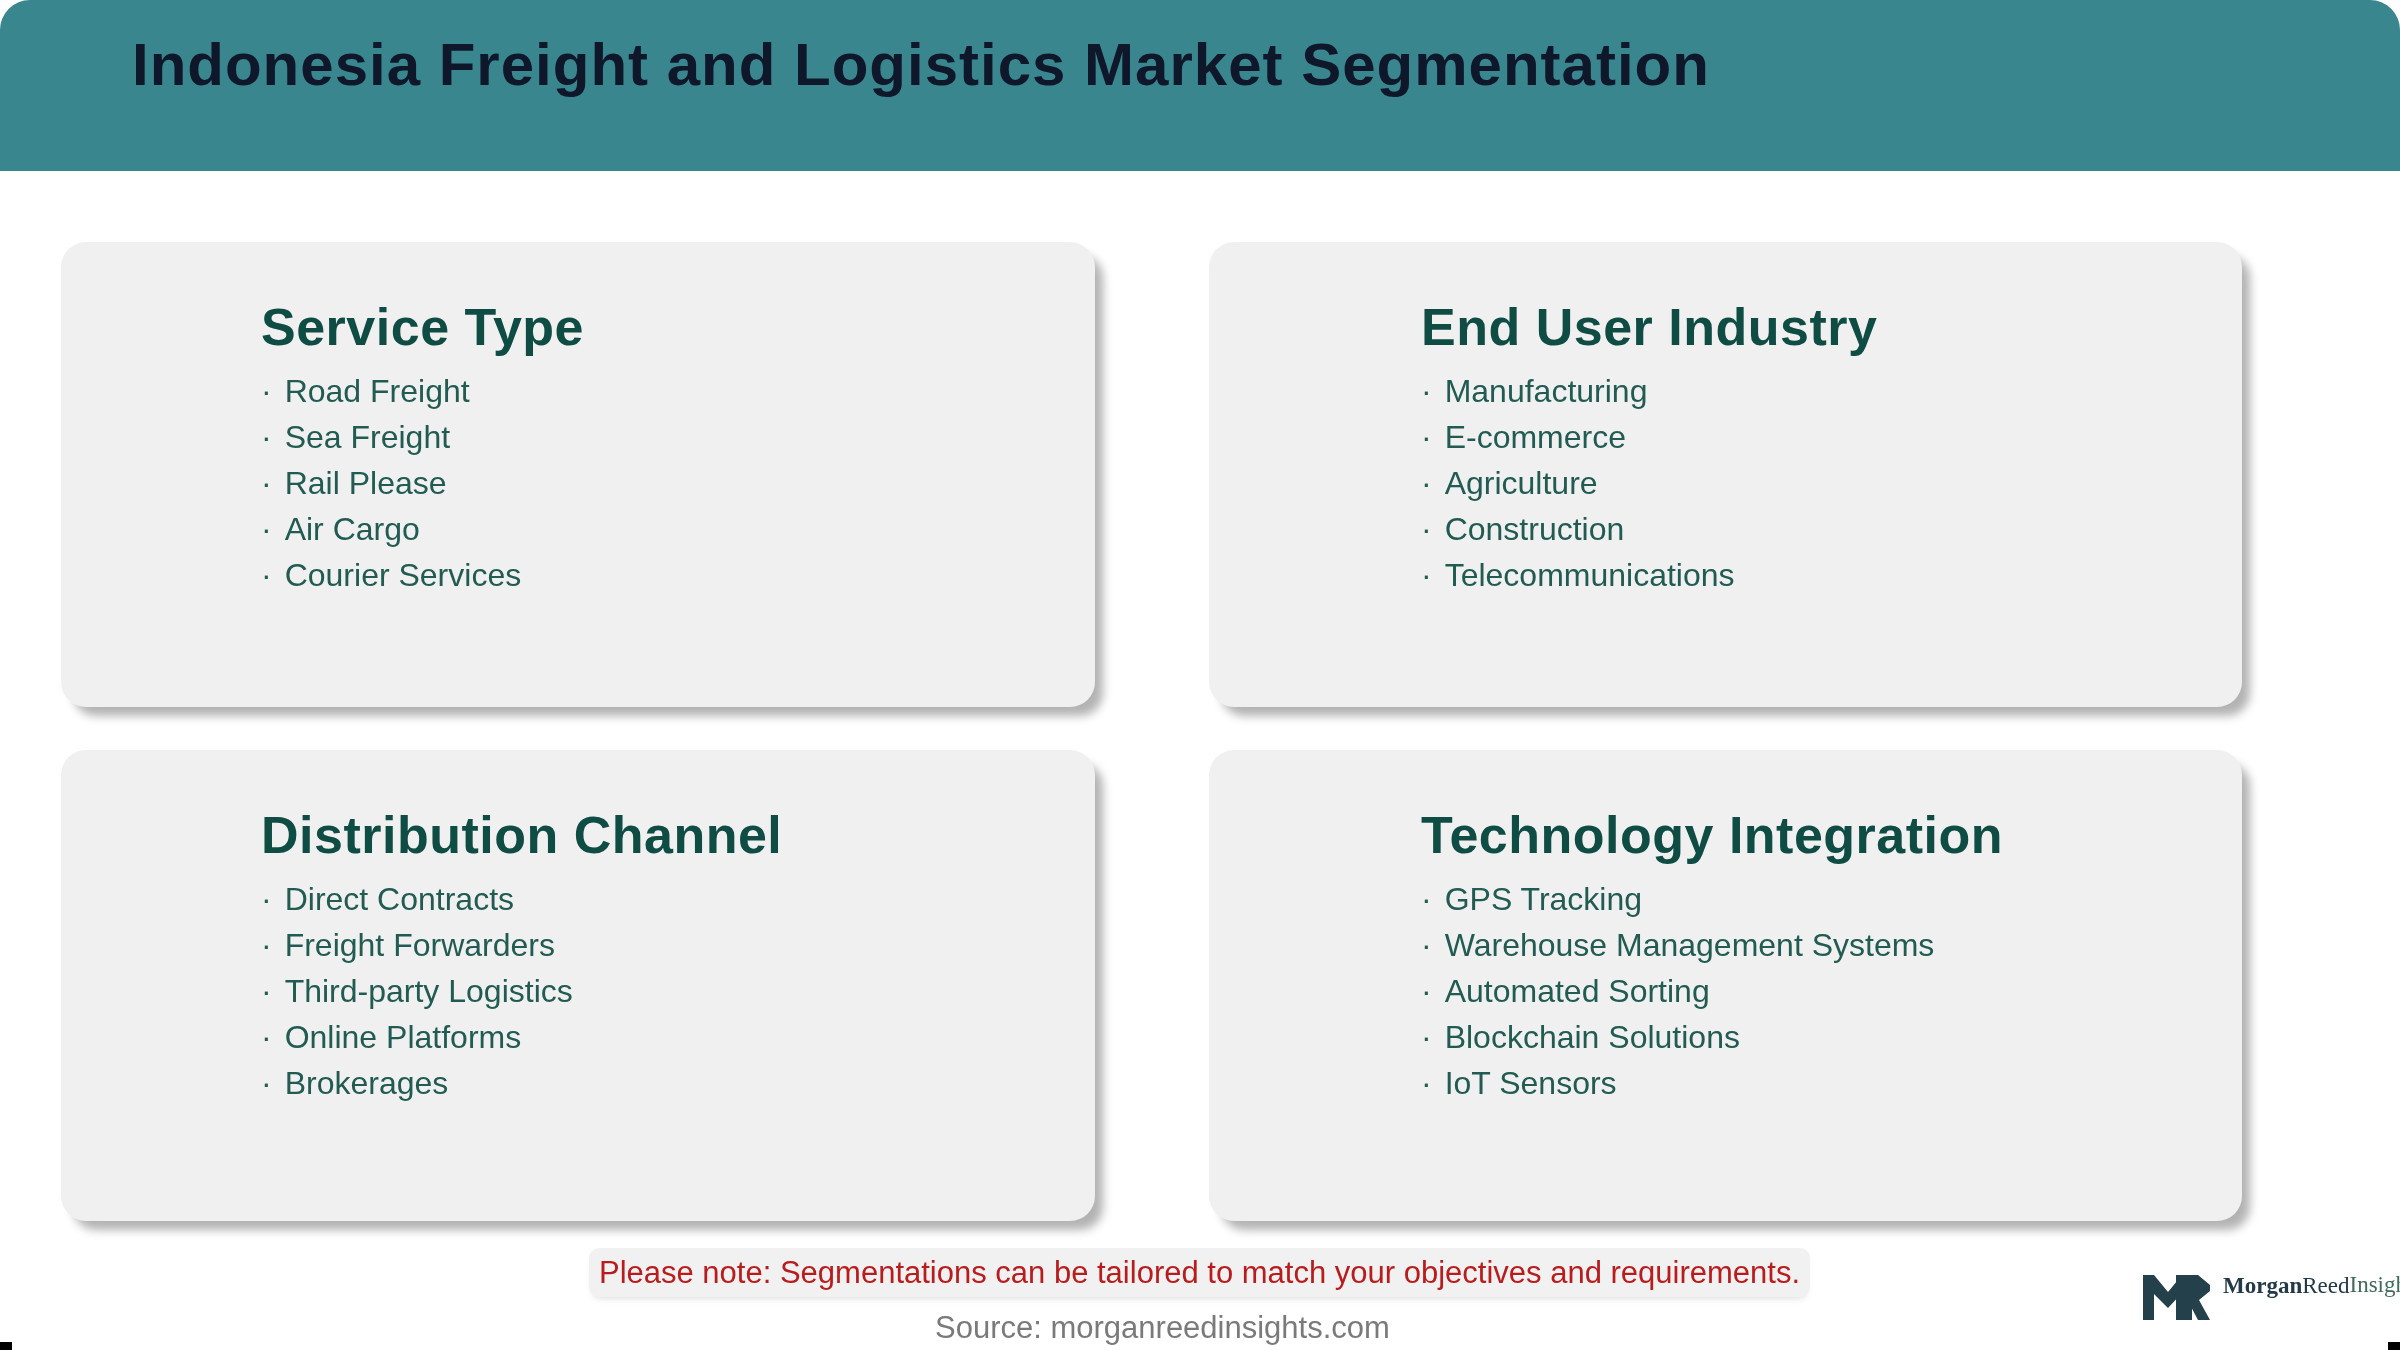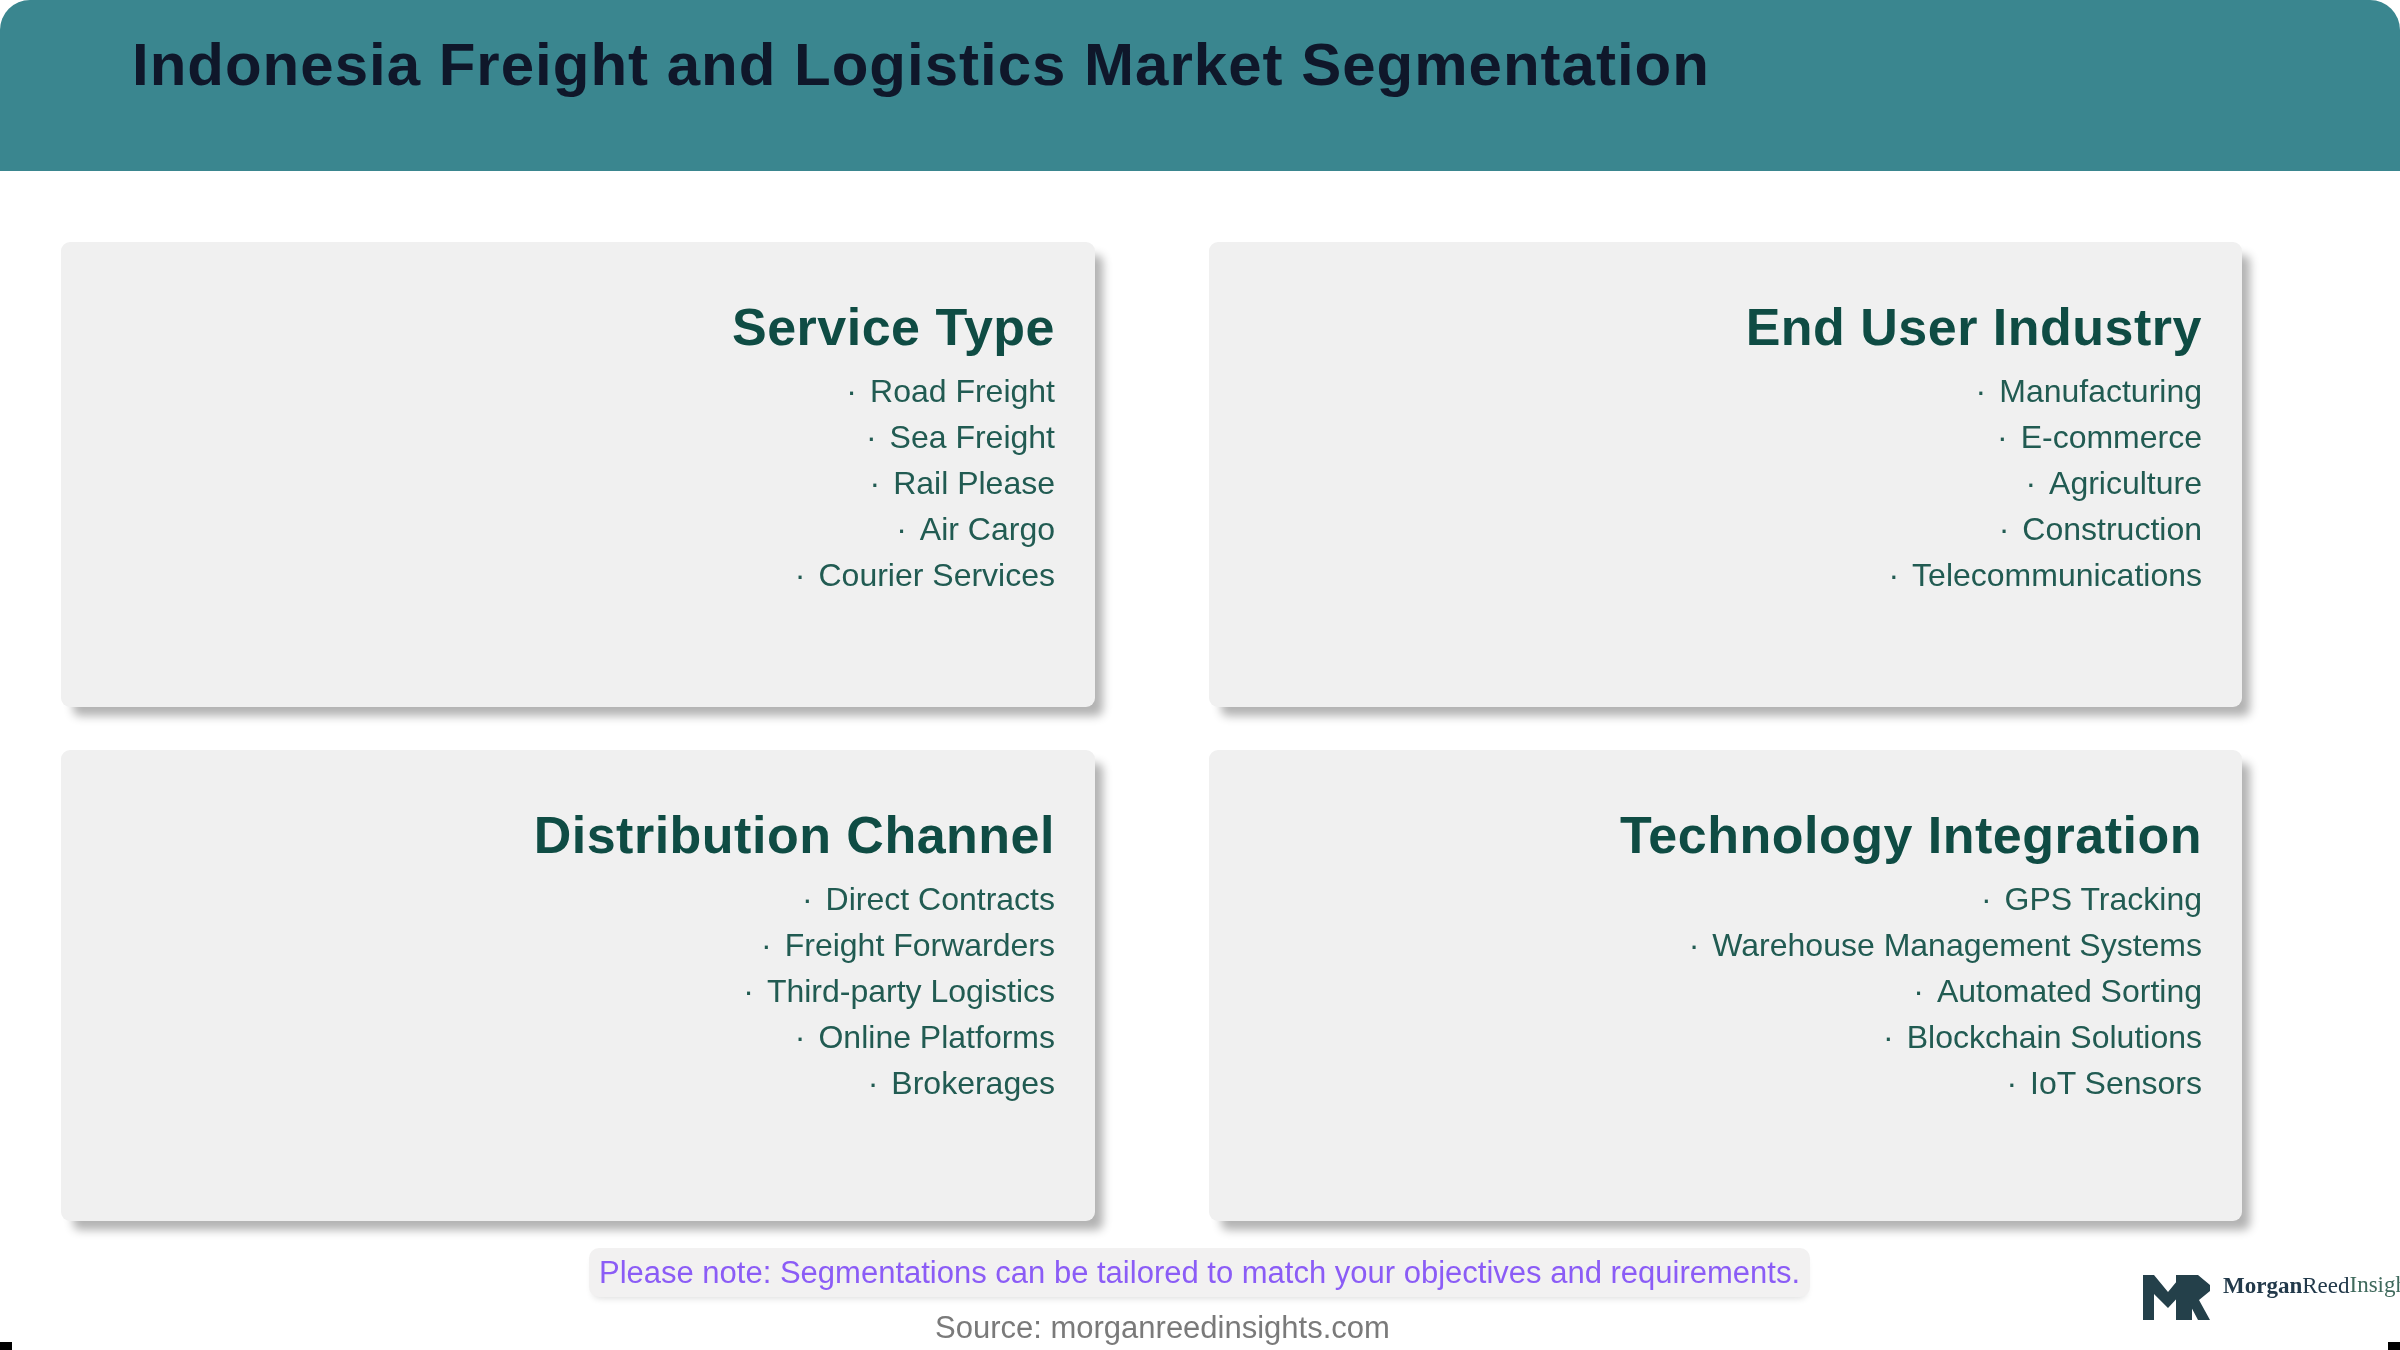--- a/index.html
+++ b/index.html
@@ -12,23 +12,23 @@
     position:absolute;left:0;top:0;width:2400px;height:171px;
     background:#3a868f;border-radius:30px 30px 0 0;
   }
   .header .title{
     position:absolute;left:132px;top:30px;line-height:70px;
     font-size:60px;font-weight:bold;color:#0f172a;letter-spacing:1px;
     white-space:nowrap;
   }
   
   .card{
-    position:absolute;background:#f0f0f0;border-radius:9px;
+    position:absolute;background:#f0f0f0;border-radius:25px;
     box-shadow:10px 11px 10px -2px rgba(0,0,0,0.30);
-    box-sizing:border-box;padding:54px 40px 0 200px;text-align:right;
+    box-sizing:border-box;padding:54px 40px 0 200px;
   }
   .card-1{left:61px;top:242px;width:1034px;height:465px;}
   .card-2{left:1209px;top:242px;width:1033px;height:465px;padding-left:212px;}
   .card-3{left:61px;top:750px;width:1034px;height:471px;}
   .card-4{left:1209px;top:750px;width:1033px;height:471px;padding-left:212px;}
   .card h2{
     margin:0 0 10px 0;font-size:52px;line-height:62px;font-weight:bold;
     color:#0f4c44;letter-spacing:0.5px;white-space:nowrap;
   }
   .card ul{margin:0;padding:0;list-style:none;}
@@ -36,21 +36,21 @@
     font-size:32px;line-height:46px;color:#215b52;white-space:nowrap;
   }
   .card li::before{content:"\00B7";padding-right:13px;}
   
   .note-bar{
     position:absolute;left:589px;top:1248px;width:1221px;height:49px;
     background:#f2f1f1;border-radius:10px;
     display:flex;align-items:center;justify-content:center;
     box-shadow:0 5px 7px -4px rgba(0,0,0,0.15);
   }
-  .note-bar .note{font-size:31px;color:#8b5cf6;white-space:nowrap;}
+  .note-bar .note{font-size:31px;color:#b91c1c;white-space:nowrap;}
   .source{
     position:absolute;left:935px;top:1310px;line-height:36px;
     font-size:31px;color:#7a7a7a;white-space:nowrap;
   }
   
   .logo{position:absolute;left:2143px;top:1274px;display:flex;align-items:flex-start;}
   .logo .monogram{width:67px;height:47px;margin-right:13px;}
   .logo .words{display:flex;flex-direction:row;font-family:"Liberation Serif",serif;}
   .logo .line1{font-size:23px;line-height:23px;color:#22394a;white-space:nowrap;}
   .logo .line1 .bold{font-weight:bold;}

